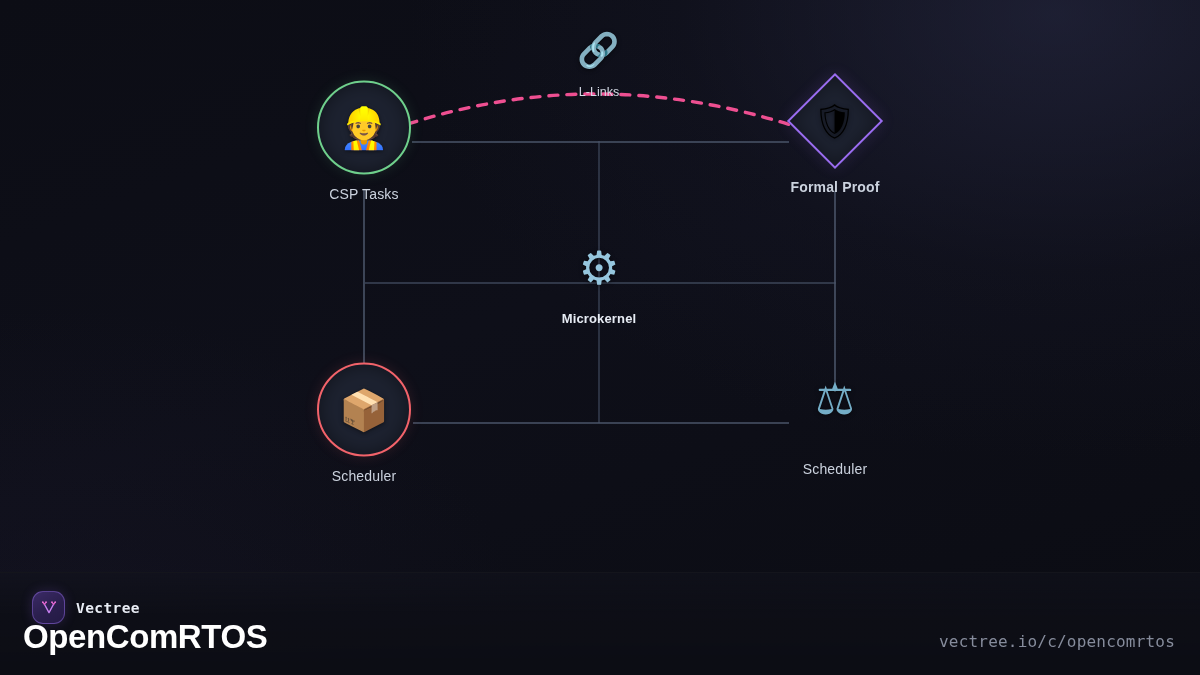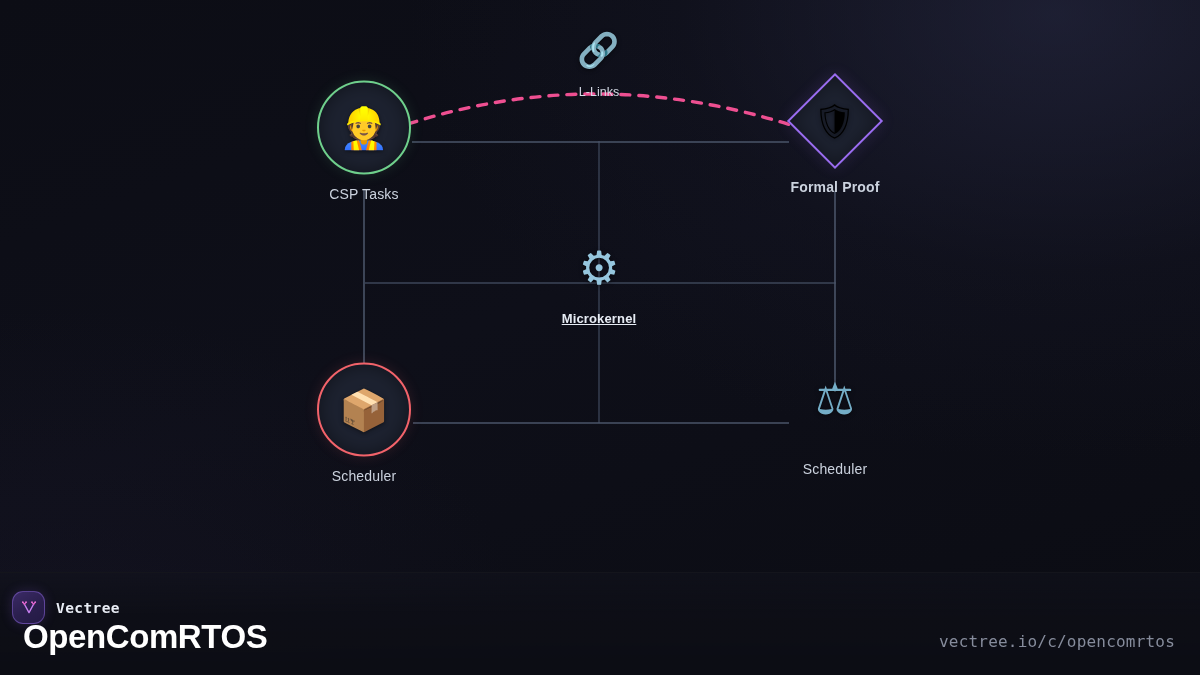--- a/index.html
+++ b/index.html
@@ -61,21 +61,21 @@
   .shape.bare .glyph { font-size:44px; }
 
   .node-label {
     margin-top:11px;
     font-size:14px;
     color:#cbd2de;
     letter-spacing:.15px;
     white-space:nowrap;
     text-align:center;
   }
-  .node-label.strong { font-weight:bold; color:#e7ecf4; font-size:13px;text-decoration:underline; }
+  .node-label.strong { font-weight:bold; color:#e7ecf4; font-size:13px; }
 
   
   .node.kernel .shape.bare .glyph { font-size:46px; }
   .node.kernel .node-label { margin-top:13px; }
 
   
   .edge-label {
     position:absolute;
     transform:translate(-50%,-50%);
     display:flex; flex-direction:column; align-items:center;
@@ -89,21 +89,21 @@
     white-space:nowrap;
   }
 
   
   #footer {
     position:absolute; left:0; right:0; bottom:0; height:103px;
     background:linear-gradient(180deg, rgba(17,18,28,0.55) 0%, rgba(13,14,22,0.92) 40%, #0c0d14 100%);
     border-top:1px solid rgba(255,255,255,0.035);
   }
   #brand-row {
-    position:absolute; left:12px; top:18px;
+    position:absolute; left:32px; top:18px;
     display:flex; align-items:center; gap:11px;
   }
   #brand-mark {
     width:33px; height:33px; border-radius:11px;
     background:linear-gradient(150deg,#3b2a66 0%,#2a1f4d 55%,#241a45 100%);
     border:1px solid rgba(150,110,235,0.45);
     display:flex; align-items:center; justify-content:center;
     box-shadow:0 0 12px rgba(130,90,220,0.22);
   }
   #brand-name {

